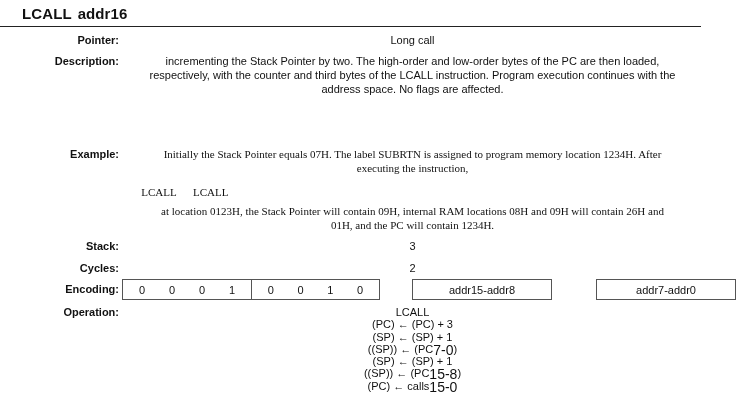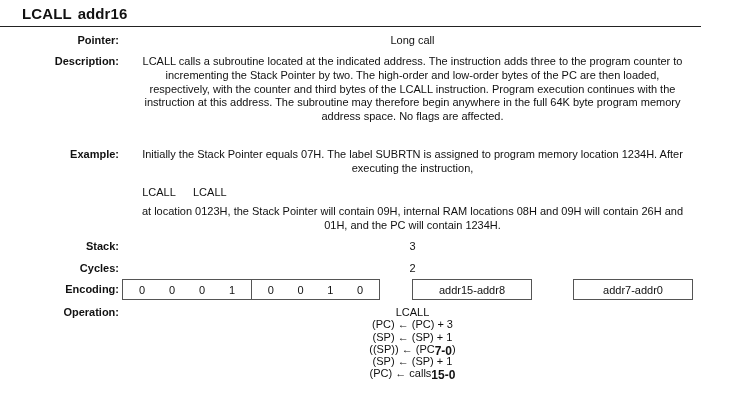--- a/index.html
+++ b/index.html
@@ -15,57 +15,55 @@
   .rule {
     position: absolute; left: 0; top: 26px; width: 701px; height: 0;
     border-top: 1.3px solid #222;
   }
   .row { position: absolute; left: 0; font-size: 11px; line-height: 13.8px; }
   .lbl {
     position: absolute; left: 0; width: 119px; text-align: right;
     font-weight: bold;
   }
   .val { position: absolute; left: 125px; width: 575px; text-align: center; }
-  .para { margin: 0; }
+  .para { margin: 0; font-family: Liberation Serif, serif; }
   .para + .para { margin-top: 6px; }
   .code { display: flex; }
   .code span:first-child { width: 68px; }
   .enc {
     position: absolute; top: 279px; height: 21px; box-sizing: border-box;
     border: 1px solid #555; font-size: 11px;
   }
   .enc-bits { left: 122px; width: 258px; display: flex; }
   .nib { display: flex; width: 50%; justify-content: space-around; align-items: center; padding: 0 4px; box-sizing: border-box; }
   .nib + .nib { border-left: 1px solid #555; }
-  .addr { display: flex; align-items: center; justify-content: center; width: 120px; }
+  .addr { display: flex; align-items: center; justify-content: center; width: 140px; }
   .addr1 { left: 412px; }
-  .addr2 { left: 573px; }
+  .addr2 { left: 596px; }
   .ops { line-height: 12.3px; }
-  sub { font-size: 12px; vertical-align: -2px; line-height: 0; font-weight: bold; }
+  sub { font-size: 14px; vertical-align: -2px; line-height: 0; }
 </style>
 </head>
 <body>
 
 <div class="title">
   <span>LCALL</span><span class="gap"></span><span>addr16</span>
 </div>
 <div class="rule"></div>
 
 <div class="row" style="top:34px;">
   <div class="lbl">Pointer:</div>
   <div class="val">Long call</div>
 </div>
 
 <div class="row" style="top:55px;">
   <div class="lbl">Description:</div>
   <div class="val">
-    <div>LCALL calls a subroutine located at the indicated address. The instruction adds three to the program counter to</div>
     <div>incrementing the Stack Pointer by two. The high-order and low-order bytes of the PC are then loaded,</div>
     <div>respectively, with the counter and third bytes of the LCALL instruction. Program execution continues with the</div>
-    <div>instruction at this address. The subroutine may therefore begin anywhere in the full 64K byte program memory</div>
     <div>address space. No flags are affected.</div>
   </div>
 </div>
 
 <div class="row" style="top:148px;">
   <div class="lbl">Example:</div>
   <div class="val">
     <div class="para">
       <div>Initially the Stack Pointer equals 07H. The label SUBRTN is assigned to program memory location 1234H. After</div>
       <div>executing the instruction,</div>
@@ -112,15 +110,16 @@
 <div class="enc addr addr2">addr7-addr0</div>
 
 <div class="row ops" style="top:306px;">
   <div class="lbl" style="line-height:13.8px;">Operation:</div>
   <div class="val">
     <div><span>LCALL</span></div>
     <div><span>(PC) ← (PC) + 3</span></div>
     <div><span>(SP) ← (SP) + 1</span></div>
     <div><span>((SP)) ← (PC</span><sub>7-0</sub><span>)</span></div>
     <div><span>(SP) ← (SP) + 1</span></div>
+    <div><span>((SP)) ← (PC</span><sub>15-8</sub><span>)</span></div>
     <div><span>(PC) ← calls</span><sub>15-0</sub><span></span></div>
   </div>
 </div>
 
 </body></html>

